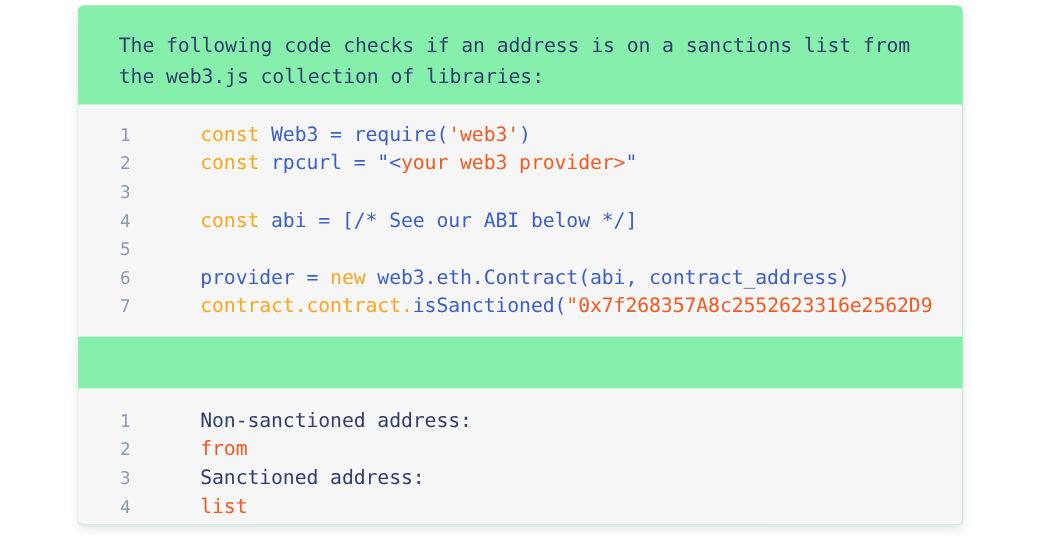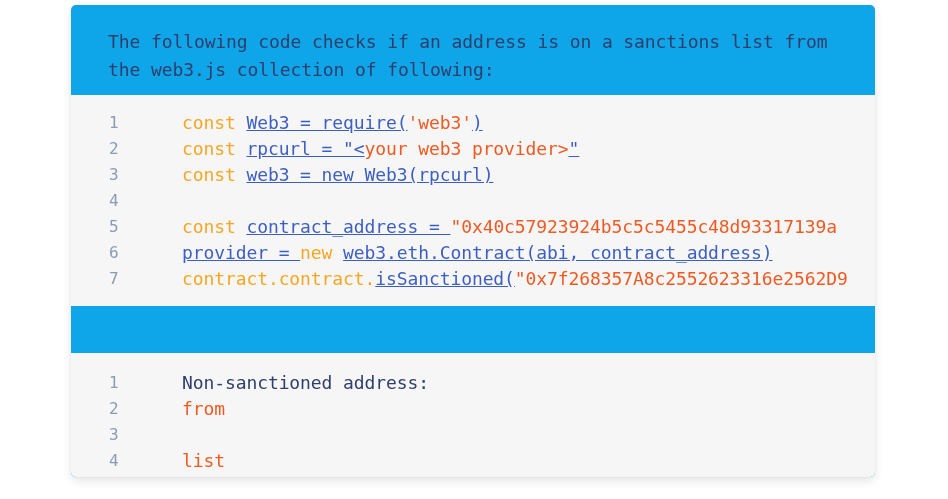--- a/index.html
+++ b/index.html
@@ -1,54 +1,54 @@
 <!DOCTYPE html>
 <html><head>
 <meta charset="utf-8">
 <style>
   html, body { margin:0; padding:0; background:#ffffff; }
   body { width:948px; height:499px; position:relative; overflow:hidden;
          font-family:"DejaVu Sans Mono", monospace; }
   .card { position:absolute; left:71px; top:5px; width:804px; height:472px;
-          background:#0ea5e9; border-radius:5px; overflow:hidden;
+          background:#86efac; border-radius:5px; overflow:hidden;
           box-shadow:0 4px 10px rgba(0,0,0,0.10), 0 0 2px rgba(0,0,0,0.08); }
   .prose { position:absolute; left:37px; color:#2f3e6b; font-size:18px;
            line-height:28px; white-space:pre; letter-spacing:-0.1px; }
   .codeblock { position:absolute; left:0; width:804px; background:#f6f6f6; }
   .line { position:absolute; left:0; height:26px; width:804px; font-size:18px;
           line-height:26px; white-space:pre; letter-spacing:-0.1px; }
   .ln { position:absolute; left:38px; color:#8a9bb5; font-size:16px; }
   .code { position:absolute; left:111px; }
   .k { color:#f5a623; }
-  .b { color:#3d5fc4;text-decoration:underline; }
+  .b { color:#3d5fc4; }
   .s { color:#f05a22; }
   .n { color:#2f3e6b;text-align:right; }
 </style>
 </head>
 <body>
 
 <div class="card">
   <div class="prose" style="top:23px;">The following code checks if an address is on a sanctions list from</div>
-  <div class="prose" style="top:51px;">the web3.js collection of following:</div>
+  <div class="prose" style="top:51px;">the web3.js collection of libraries:</div>
 
   <div class="codeblock" style="top:90px;height:211px;">
     <div id="code-lines">
         <div class="line" style="top: 15px;"><span class="ln">1</span><span class="code"><span class="k">const </span><span class="b">Web3 = require(</span><span class="s">'web3'</span><span class="b">)</span></span></div>
         <div class="line" style="top: 41px;"><span class="ln">2</span><span class="code"><span class="k">const </span><span class="b">rpcurl = "&lt;</span><span class="s">your web3 provider&gt;</span><span class="b">"</span></span></div>
-        <div class="line" style="top: 67px;"><span class="ln">3</span><span class="code"><span class="k">const </span><span class="b">web3 = new Web3(rpcurl)</span></span></div>
-        <div class="line" style="top: 93px;"><span class="ln">4</span></div>
-        <div class="line" style="top: 119px;"><span class="ln">5</span><span class="code"><span class="k">const </span><span class="b">contract_address = </span><span class="s">"0x40c57923924b5c5c5455c48d93317139a</span></span></div>
+        <div class="line" style="top: 67px;"><span class="ln">3</span></div>
+        <div class="line" style="top: 93px;"><span class="ln">4</span><span class="code"><span class="k">const </span><span class="b">abi = [/* See our ABI below */]</span></span></div>
+        <div class="line" style="top: 119px;"><span class="ln">5</span></div>
         <div class="line" style="top: 145px;"><span class="ln">6</span><span class="code"><span class="b">provider = </span><span class="k">new </span><span class="b">web3.eth.Contract(abi, contract_address)</span></span></div>
         <div class="line" style="top: 171px;"><span class="ln">7</span><span class="code"><span class="k">contract.contract.</span><span class="b">isSanctioned(</span><span class="s">"0x7f268357A8c2552623316e2562D9</span></span></div>
       </div>
   </div>
 
   <div class="prose" style="top:314px;margin-top:44px;">This will print:</div>
 
   <div class="codeblock" style="top:348px;height:124px;">
     <div id="output-lines">
         <div class="line" style="top: 17px;"><span class="ln">1</span><span class="code"><span class="n">Non-sanctioned address:</span></span></div>
         <div class="line" style="top: 43px;"><span class="ln">2</span><span class="code"><span class="s">from</span></span></div>
-        <div class="line" style="top: 69px;"><span class="ln">3</span></div>
+        <div class="line" style="top: 69px;"><span class="ln">3</span><span class="code"><span class="n">Sanctioned address:</span></span></div>
         <div class="line" style="top: 95px;"><span class="ln">4</span><span class="code"><span class="s">list</span></span></div>
       </div>
   </div>
 </div>
 
 </body></html>

